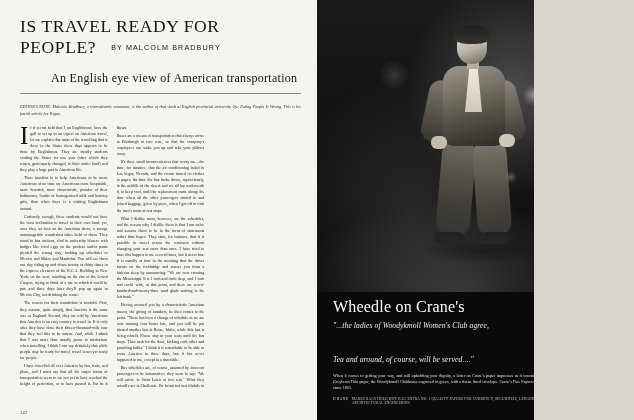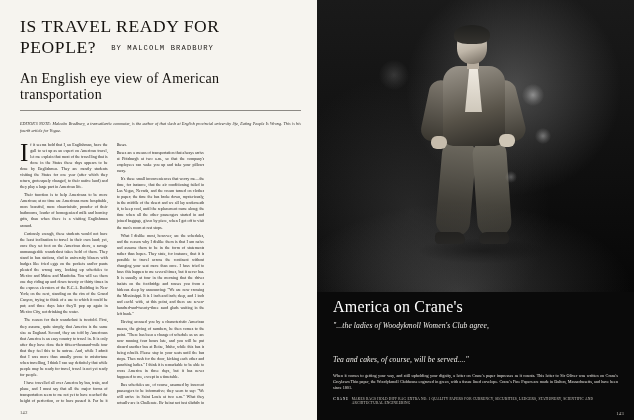--- a/index.html
+++ b/index.html
@@ -4,21 +4,21 @@
 <style>
   html,body{margin:0;padding:0;}
   body{
     width:634px;height:420px;
     background:#d9d6d0;
     font-family:"Liberation Serif", serif;
     overflow:hidden;
   }
   .spread{
     position:relative;
-    width:634px;height:420px;
+    width:534px;height:420px;
     background:#ffffff;
     display:flex;
     justify-content:center;
   }
   
   .page-left{
     position:relative;
     width:317px;height:420px;
     background:#f6f4ef;
     box-sizing:border-box;
@@ -35,27 +35,28 @@
   }
   .headline .l2{display:block;}
   .byline{
     display:inline-block;
     font-size:7.2px;
     letter-spacing:1.1px;
     color:#1a1714;
     margin-left:10px;
     position:relative;
     top:-3px;
-    font-family:Liberation Mono, monospace;
+    font-family:Liberation Sans, sans-serif;
   }
   .deck{
     margin-top:14px;
-    font-size:14px;
+    font-size:12px;
     letter-spacing:0.3px;
     color:#15120f;
+    margin-left:31px;
   }
   .rule{
     margin-top:7px;
     border-top:0.8px solid #8d8a85;
     width:100%;
   }
   .editors-note{
     margin-top:10px;
     font-size:4.1px;
     line-height:1.52;
@@ -284,26 +285,26 @@
         <div class="shoeL"></div>
         <div class="shoeR"></div>
       </div>
       <div class="spot s1"></div>
       <div class="spot s2"></div>
       <div class="spot s3"></div>
       <div class="floorglow"></div>
     </div>
 
     <div class="adbox">
-      <div class="ad-title">America on Crane's</div>
+      <div class="ad-title">Wheedle on Crane's</div>
       <p class="ad-quote">
         <span>"...the ladies of Woodykmoll Women's Club agree,</span><br>
         <br>
         <br>
-        <span>Tea and cakes, of course, will be served...."</span>
+        <span>Tea and around, of course, will be served...."</span>
       </p>
       <div class="ad-body">When it comes to getting your way, and still upholding your dignity, a letter on Crane's paper impresses as it counts. This letter to Sir Oliver was written on Crane's Greylawn Thin paper, the Woodykmoll Clubhouse engraved in green, with a tissue lined envelope. Crane's Fine Papers are made in Dalton, Massachusetts, and have been since 1801.</div>
       <div class="ad-foot">
         <span class="brand">Crane</span>
         <span>MAKES RAGS HOLD DIFF RAG EXTRA NO. 1 QUALITY PAPERS FOR CURRENCY, SECURITIES, LEDGERS, STATIONERY, SCIENTIFIC AND ARCHITECTURAL ENGINEERING</span>
       </div>
       <div class="folio-right">143</div>
     </div>
   </div>
 

